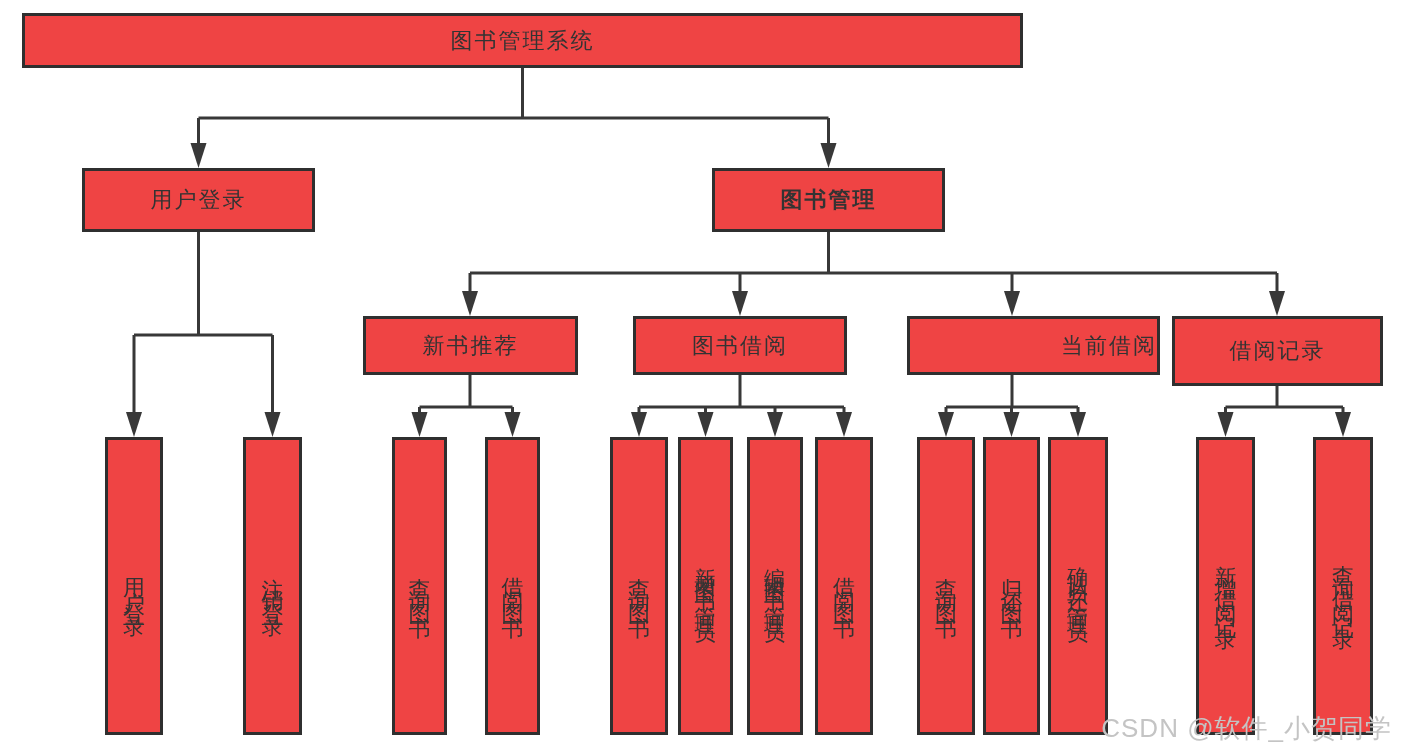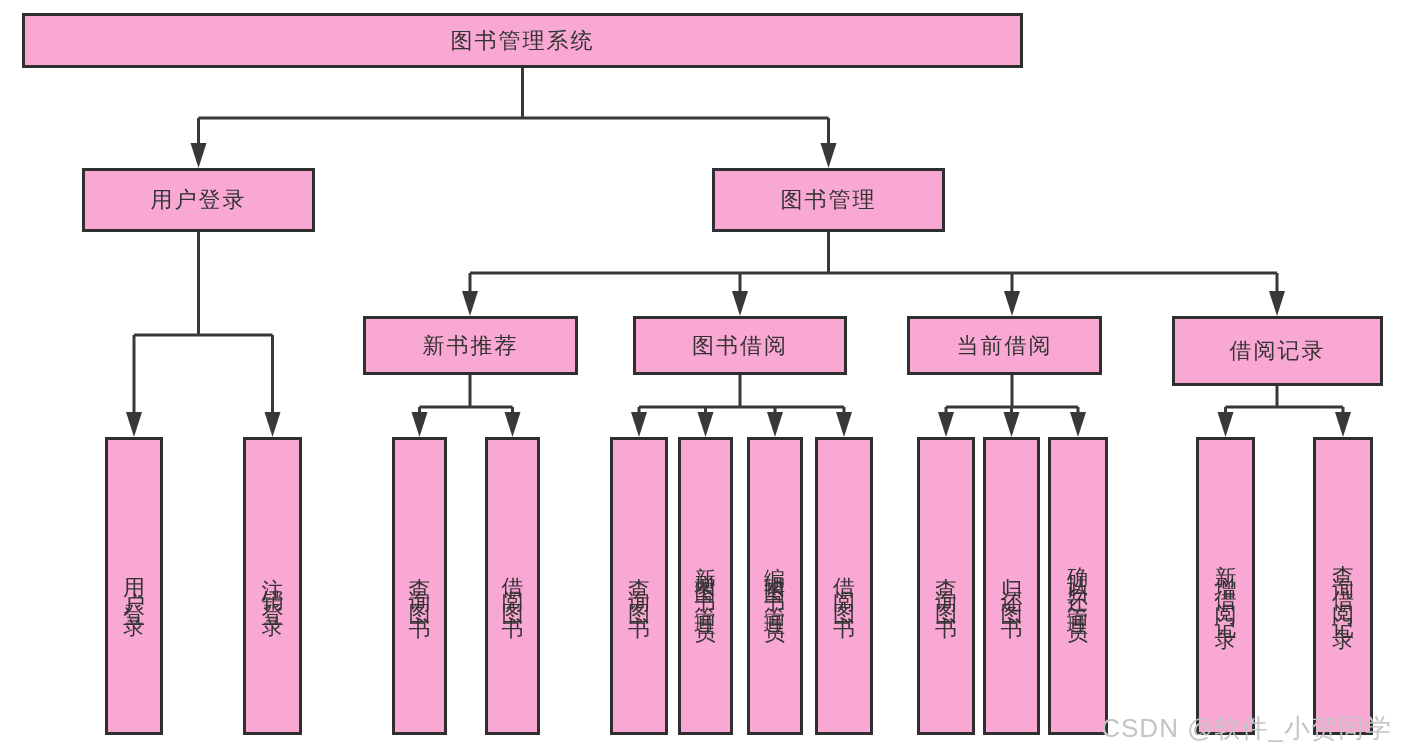--- a/index.html
+++ b/index.html
@@ -2,21 +2,21 @@
 <html><head>
 <meta charset="utf-8">
 <style>
   html,body{margin:0;padding:0;background:#fff;}
   #stage{
     position:relative;width:1405px;height:747px;background:#ffffff;overflow:hidden;
     font-family:"Liberation Sans","DejaVu Sans",sans-serif;color:#333333;
   }
   #connectors{position:absolute;left:0;top:0;z-index:0;}
   .hnode,.vnode{
-    position:absolute;box-sizing:border-box;background:#f9a8d4;
+    position:absolute;box-sizing:border-box;background:#ef4444;
     border:3px solid #2f2f2f;display:flex;align-items:center;justify-content:center;
     z-index:1;
   }
   .hnode .label{font-size:22px;color:#333333;letter-spacing:2px;white-space:nowrap;}
   .vnode .label{
     writing-mode:vertical-lr;font-size:22px;line-height:1;letter-spacing:13px;
     color:#333333;white-space:nowrap;
   }
   .vnode .label.long{font-size:21px;letter-spacing:8px;}
   #watermark{
@@ -69,31 +69,31 @@
     </g>
   </svg>
 
   <div class="hnode" style="left:22px;top:13px;width:1001px;height:55px;">
     <span class="label">图书管理系统</span>
   </div>
 
   <div class="hnode" style="left:82px;top:168px;width:233px;height:64px;">
     <span class="label">用户登录</span>
   </div>
-  <div class="hnode" style="left:712px;top:168px;width:233px;height:64px;">
+  <div class="hnode" style="left:712px;top:168px;width:233px;height:64px;font-weight:bold;">
     <span class="label">图书管理</span>
   </div>
 
   <div class="hnode" style="left:363px;top:316px;width:215px;height:59px;">
     <span class="label">新书推荐</span>
   </div>
   <div class="hnode" style="left:633px;top:316px;width:214px;height:59px;">
     <span class="label">图书借阅</span>
   </div>
-  <div class="hnode" style="left:907px;top:316px;width:195px;height:59px;">
+  <div class="hnode" style="left:907px;top:316px;width:253px;height:59px;justify-content:flex-end;">
     <span class="label">当前借阅</span>
   </div>
   <div class="hnode" style="left:1172px;top:316px;width:211px;height:70px;">
     <span class="label">借阅记录</span>
   </div>
 
   <div class="vnode" style="left:105px;top:437px;width:58px;height:298px;">
     <span class="label">用户登录</span>
   </div>
   <div class="vnode" style="left:243px;top:437px;width:59px;height:298px;">

